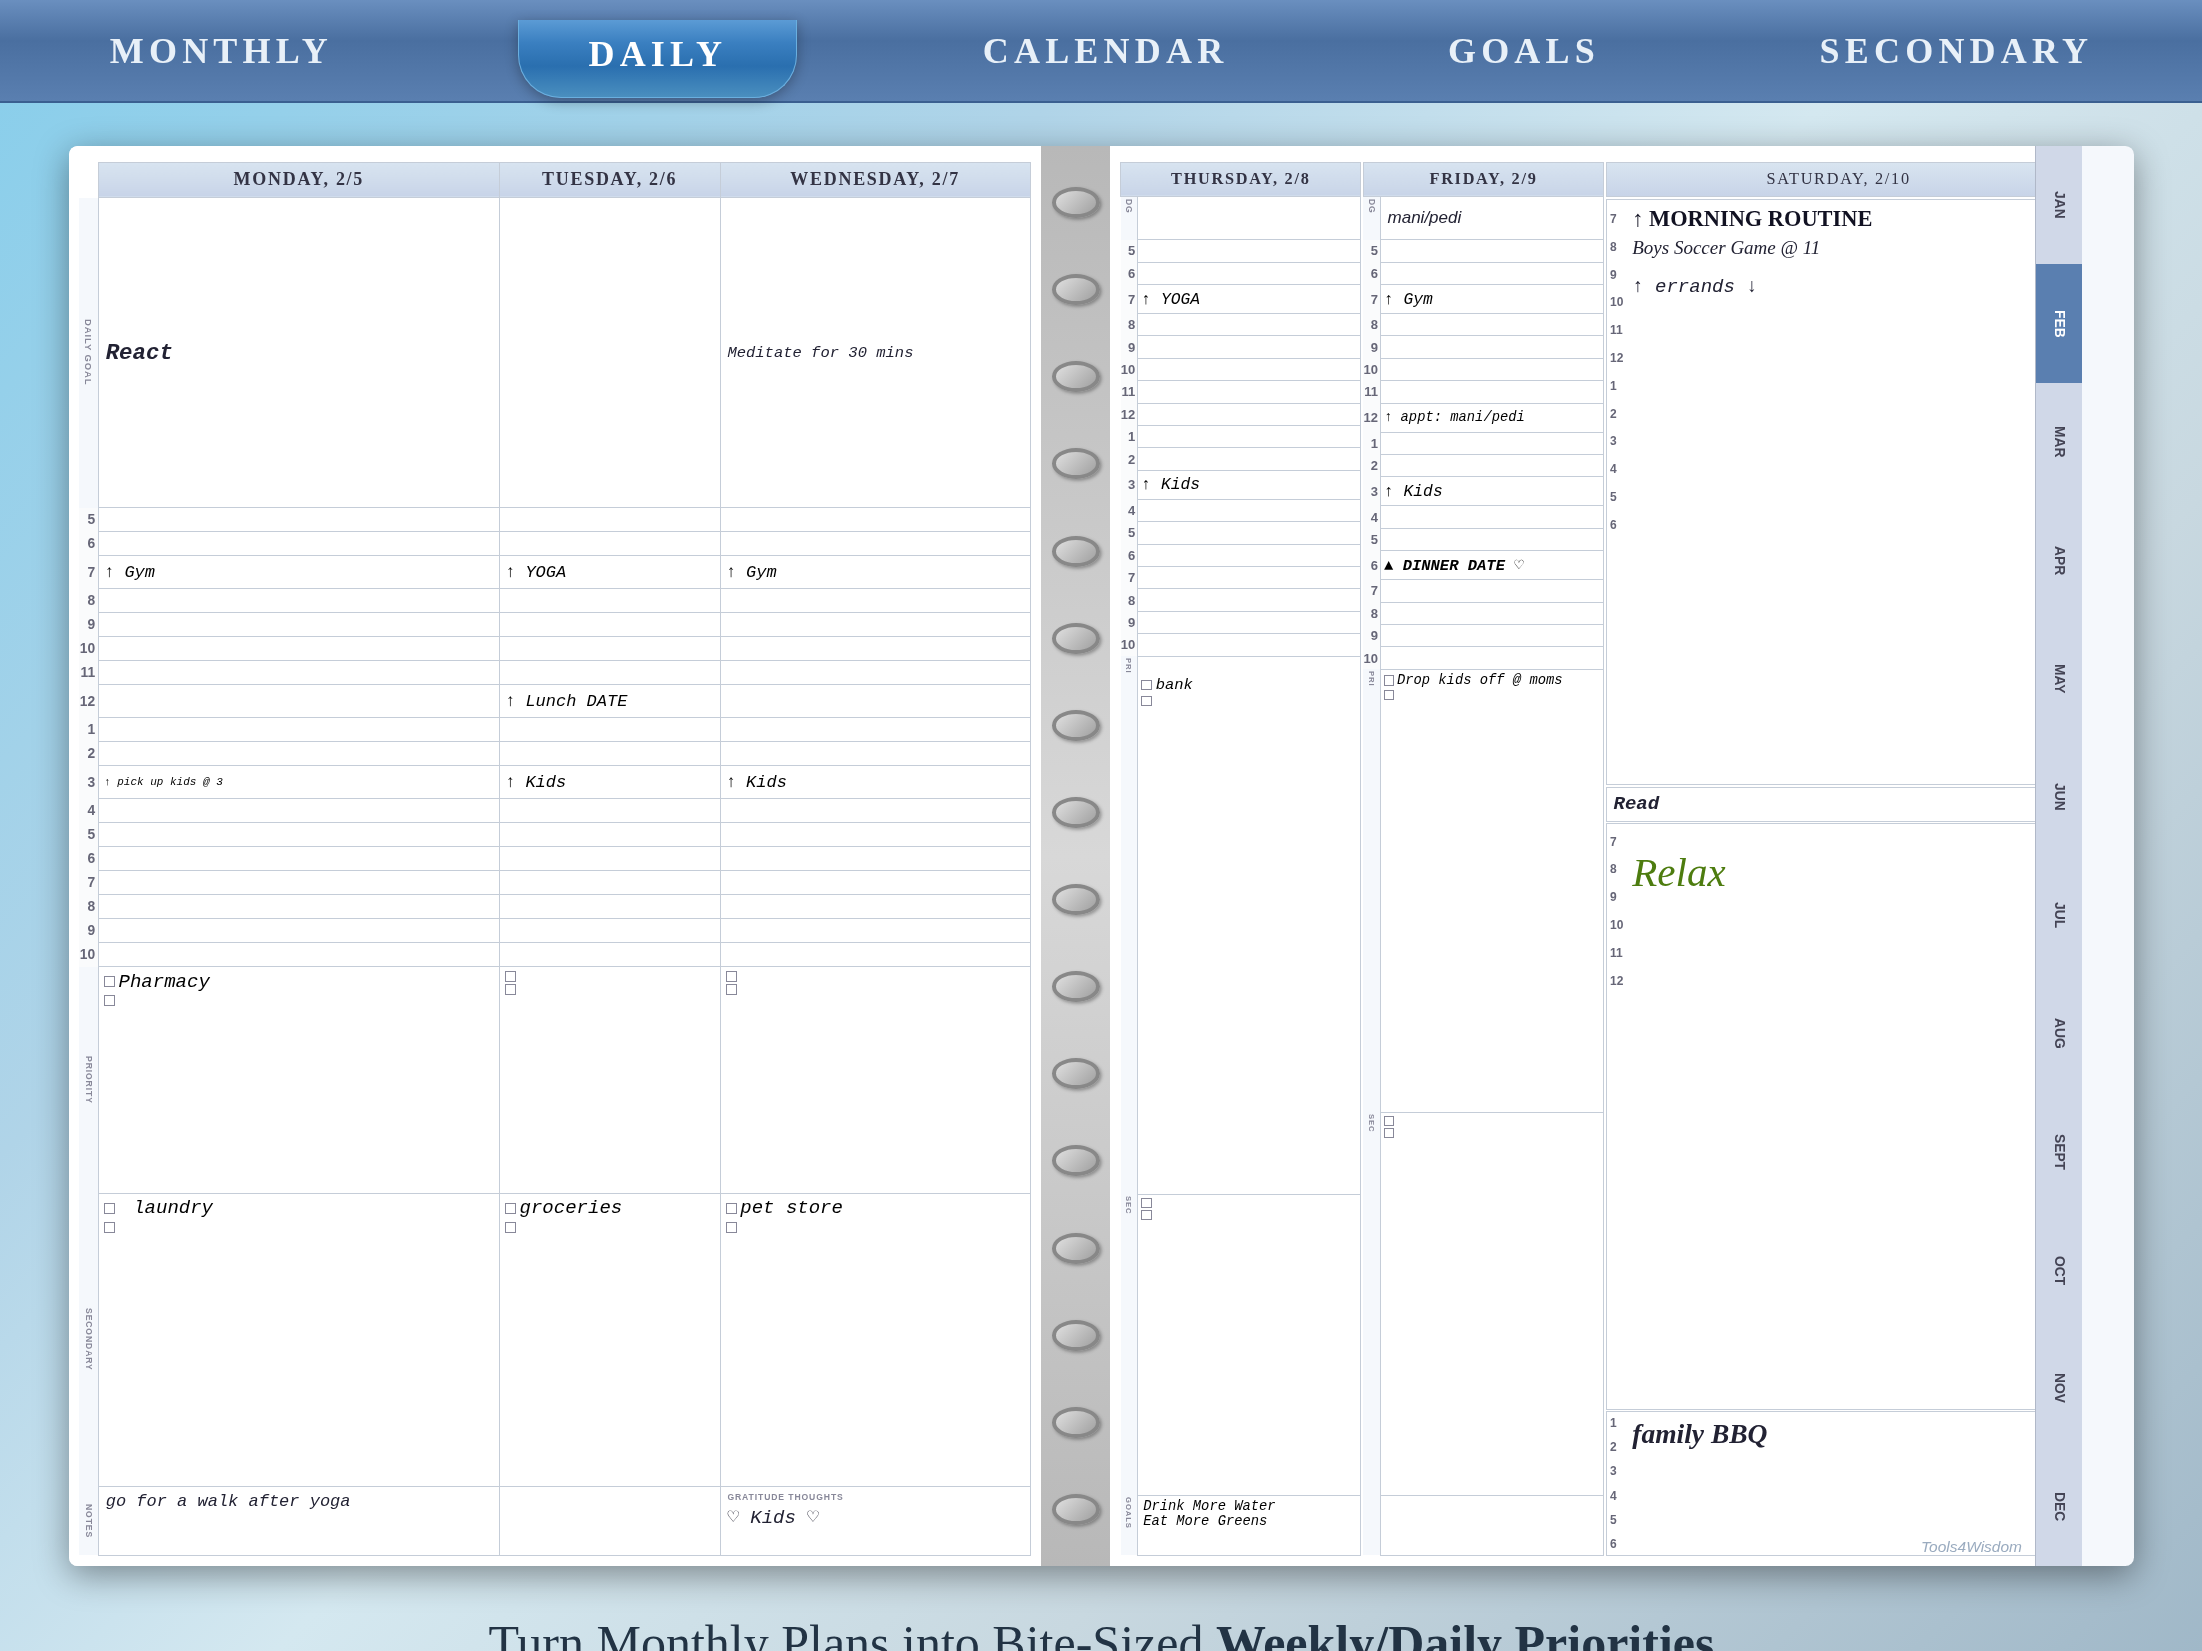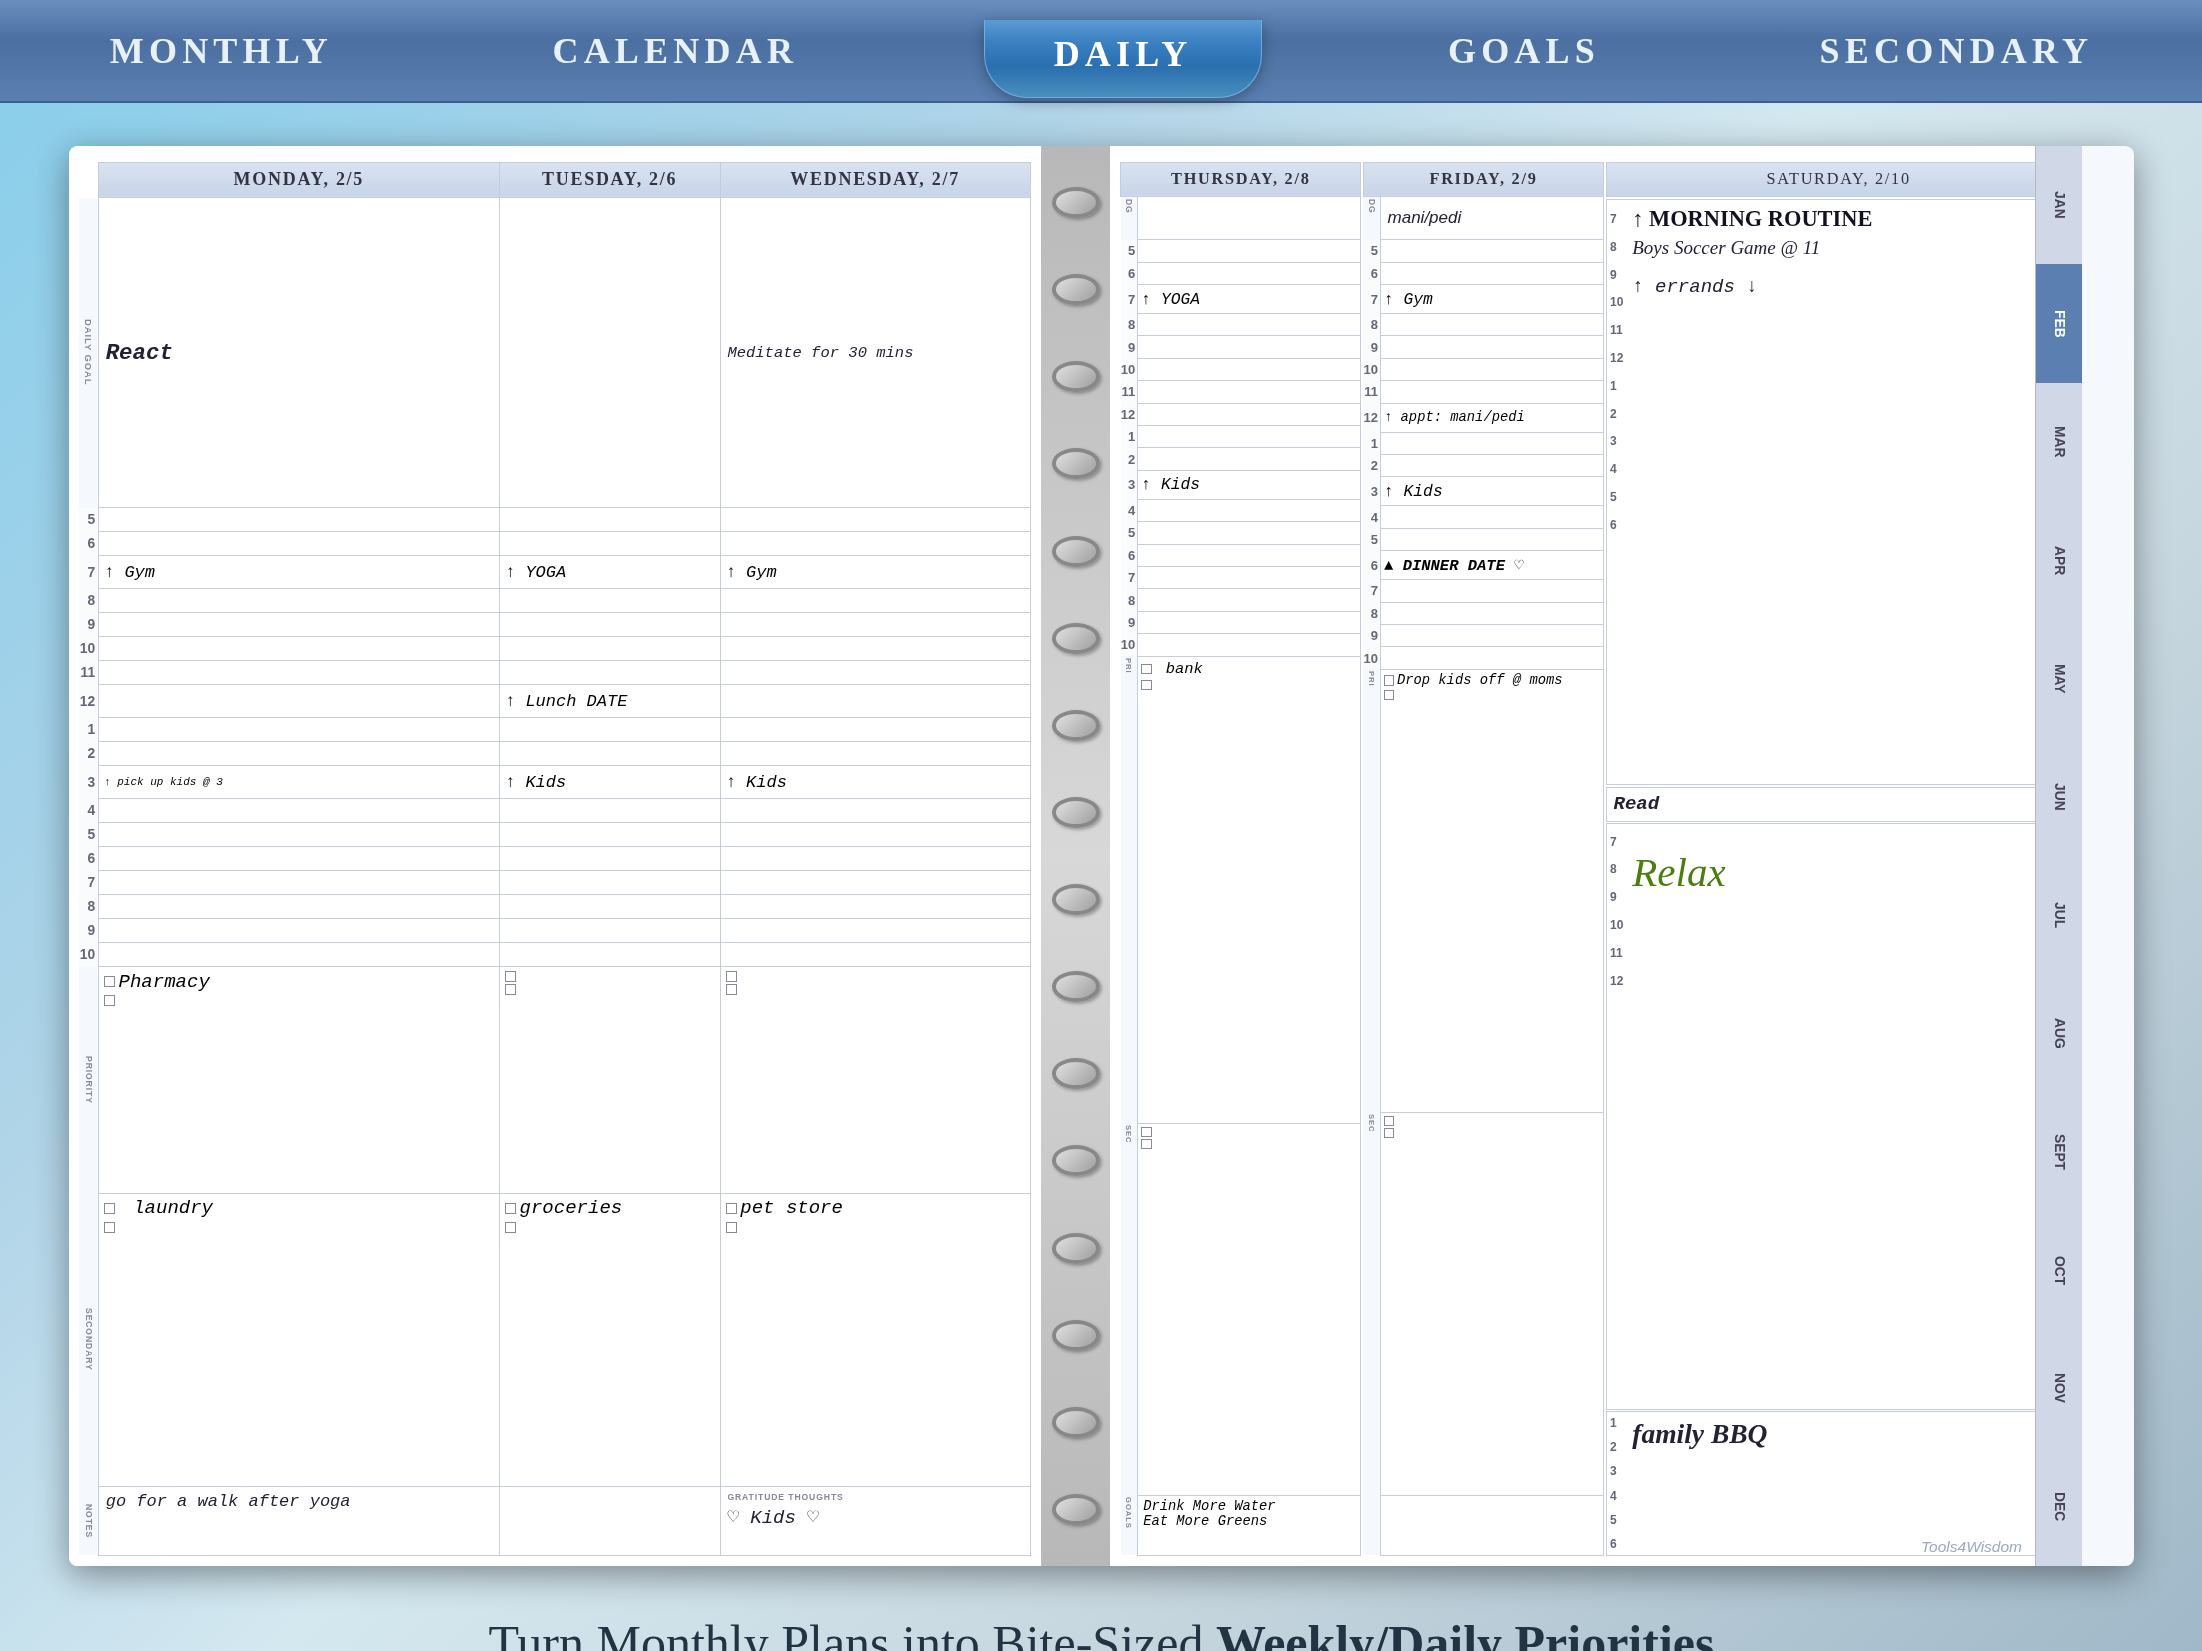--- a/index.html
+++ b/index.html
@@ -55,22 +55,22 @@
       box-shadow: 0 8.6px 34px rgba(0,0,0,0.4);
       position: relative;
       overflow: hidden;
     }
   </style>
 </head>
 <body>
 
 <div class="nav-bar">
   <div class="nav-item">MONTHLY</div>
+  <div class="nav-item active">DAILY</div>
   <div class="nav-item">CALENDAR</div>
-  <div class="nav-item active">DAILY</div>
   <div class="nav-item">GOALS</div>
   <div class="nav-item">SECONDARY</div>
 </div>
 
 <div style="display:flex;flex-direction:column;align-items:center;padding:17px 52px 0 52px;">
 
 <div class="planner-container">
 
   <div style="width:972px;height:100%;background:white;padding:15.5px 10.3px 10.3px 10.3px;display:flex;flex-direction:column;overflow:hidden;">
     <table style="width:100%;border-collapse:collapse;flex:1;font-size:15.5px;">
@@ -392,21 +392,21 @@
                   <td style="border:0.9px solid #C5CDD8;height:22.4px;"></td>
                 </tr>
             <tr>
                   <td style="border:none;background:#FAFBFC;text-align:right;font-size:13px;color:#667;font-weight:bold;padding-right:1.7px;">10</td>
                   <td style="border:0.9px solid #C5CDD8;height:22.4px;"></td>
                 </tr>
 
             <tr>
               <td style="border:none;writing-mode:vertical-rl;font-size:7.7px;font-weight:bold;letter-spacing:0.9px;color:#889;text-transform:uppercase;background:#F5F8FC;padding:1.7px;">PRI</td>
               <td style="border:0.9px solid #C5CDD8;padding:3.4px;vertical-align:top;">
-                <div style="display:flex;align-items:center;gap:14px;">
+                <div style="display:flex;align-items:center;gap:4px;margin-top:16px;">
                       <span style="display:inline-block;width:10.3px;height:10.3px;border:0.9px solid #889;background:white;"></span>
                       <span style="font-family:'Courier New',monospace;font-style:italic;font-size:15.5px;">bank</span>
                     </div>
                 <div style="display:flex;align-items:center;gap:2.6px;margin-top:1.7px;">
                       <span style="display:inline-block;width:10.3px;height:10.3px;border:0.9px solid #889;background:white;"></span>
                     </div>
               </td>
             </tr>
 
             <tr>

